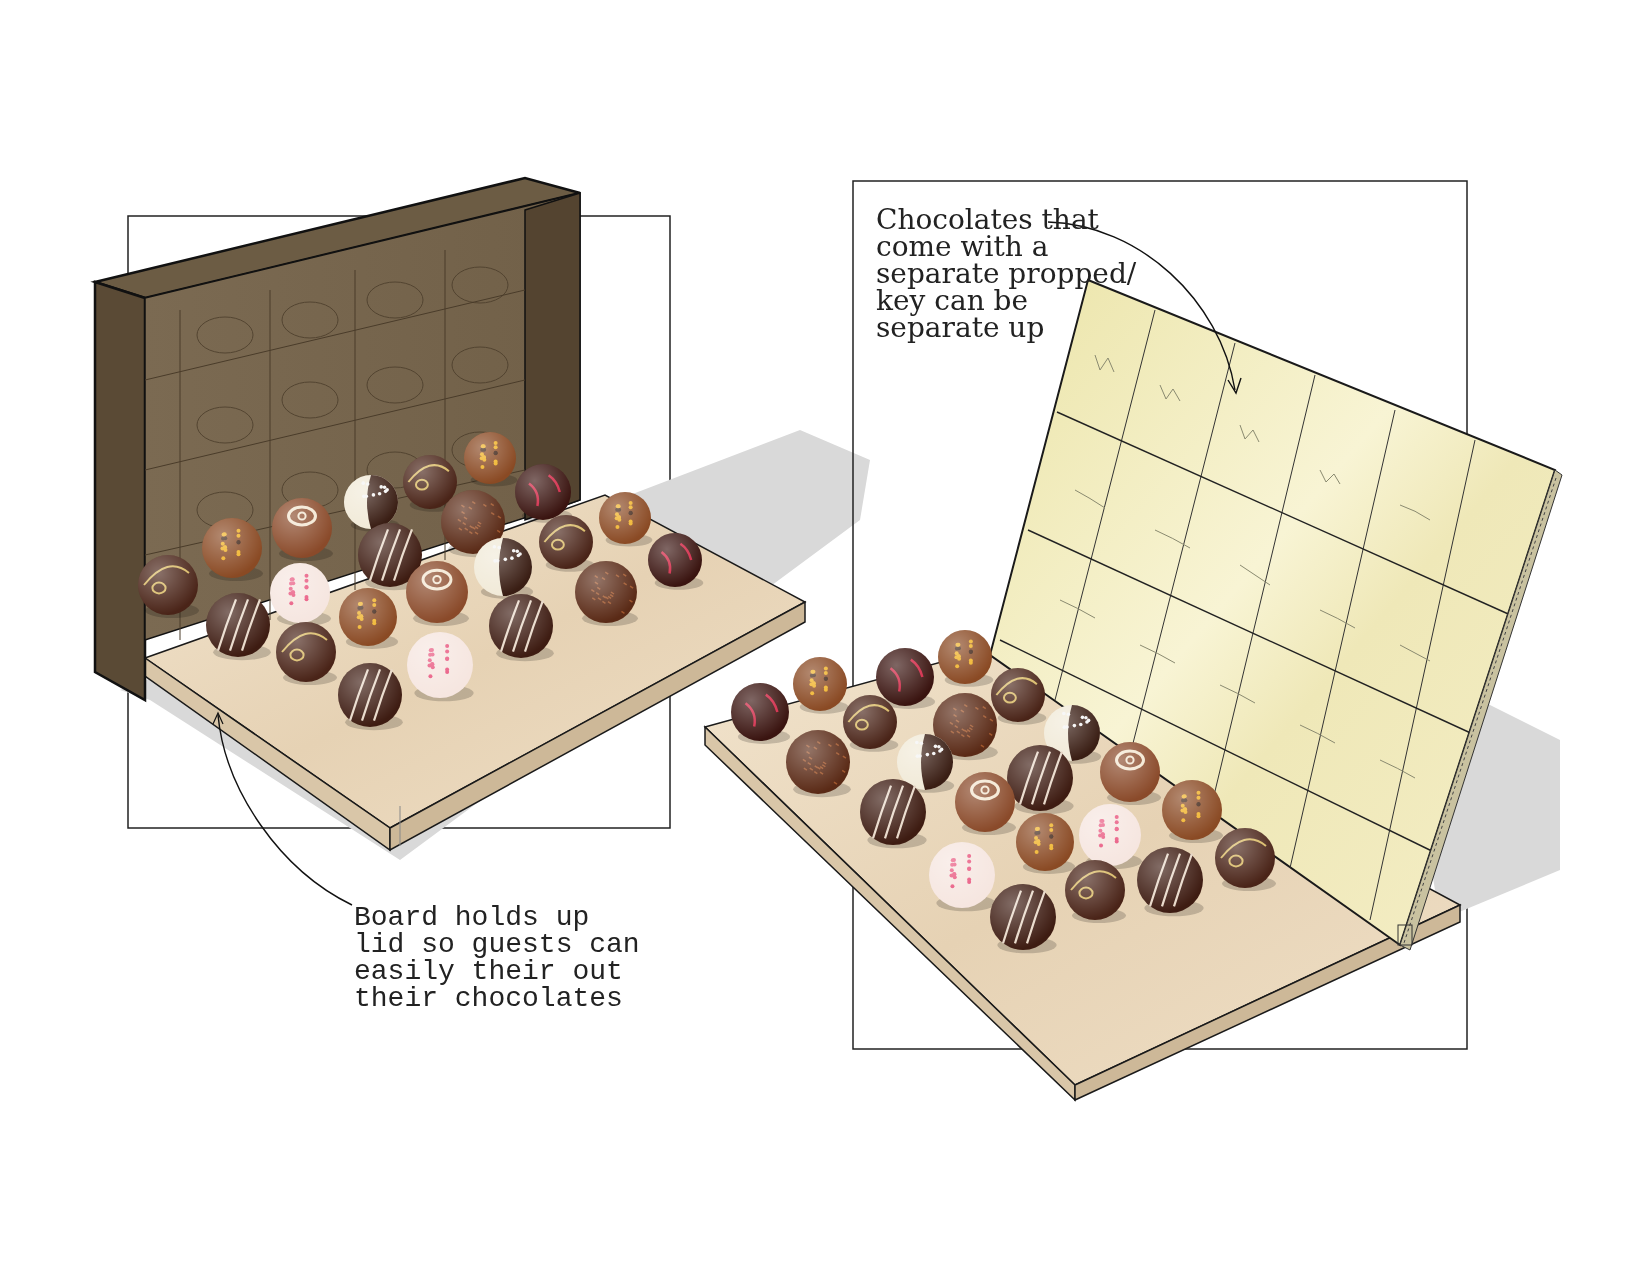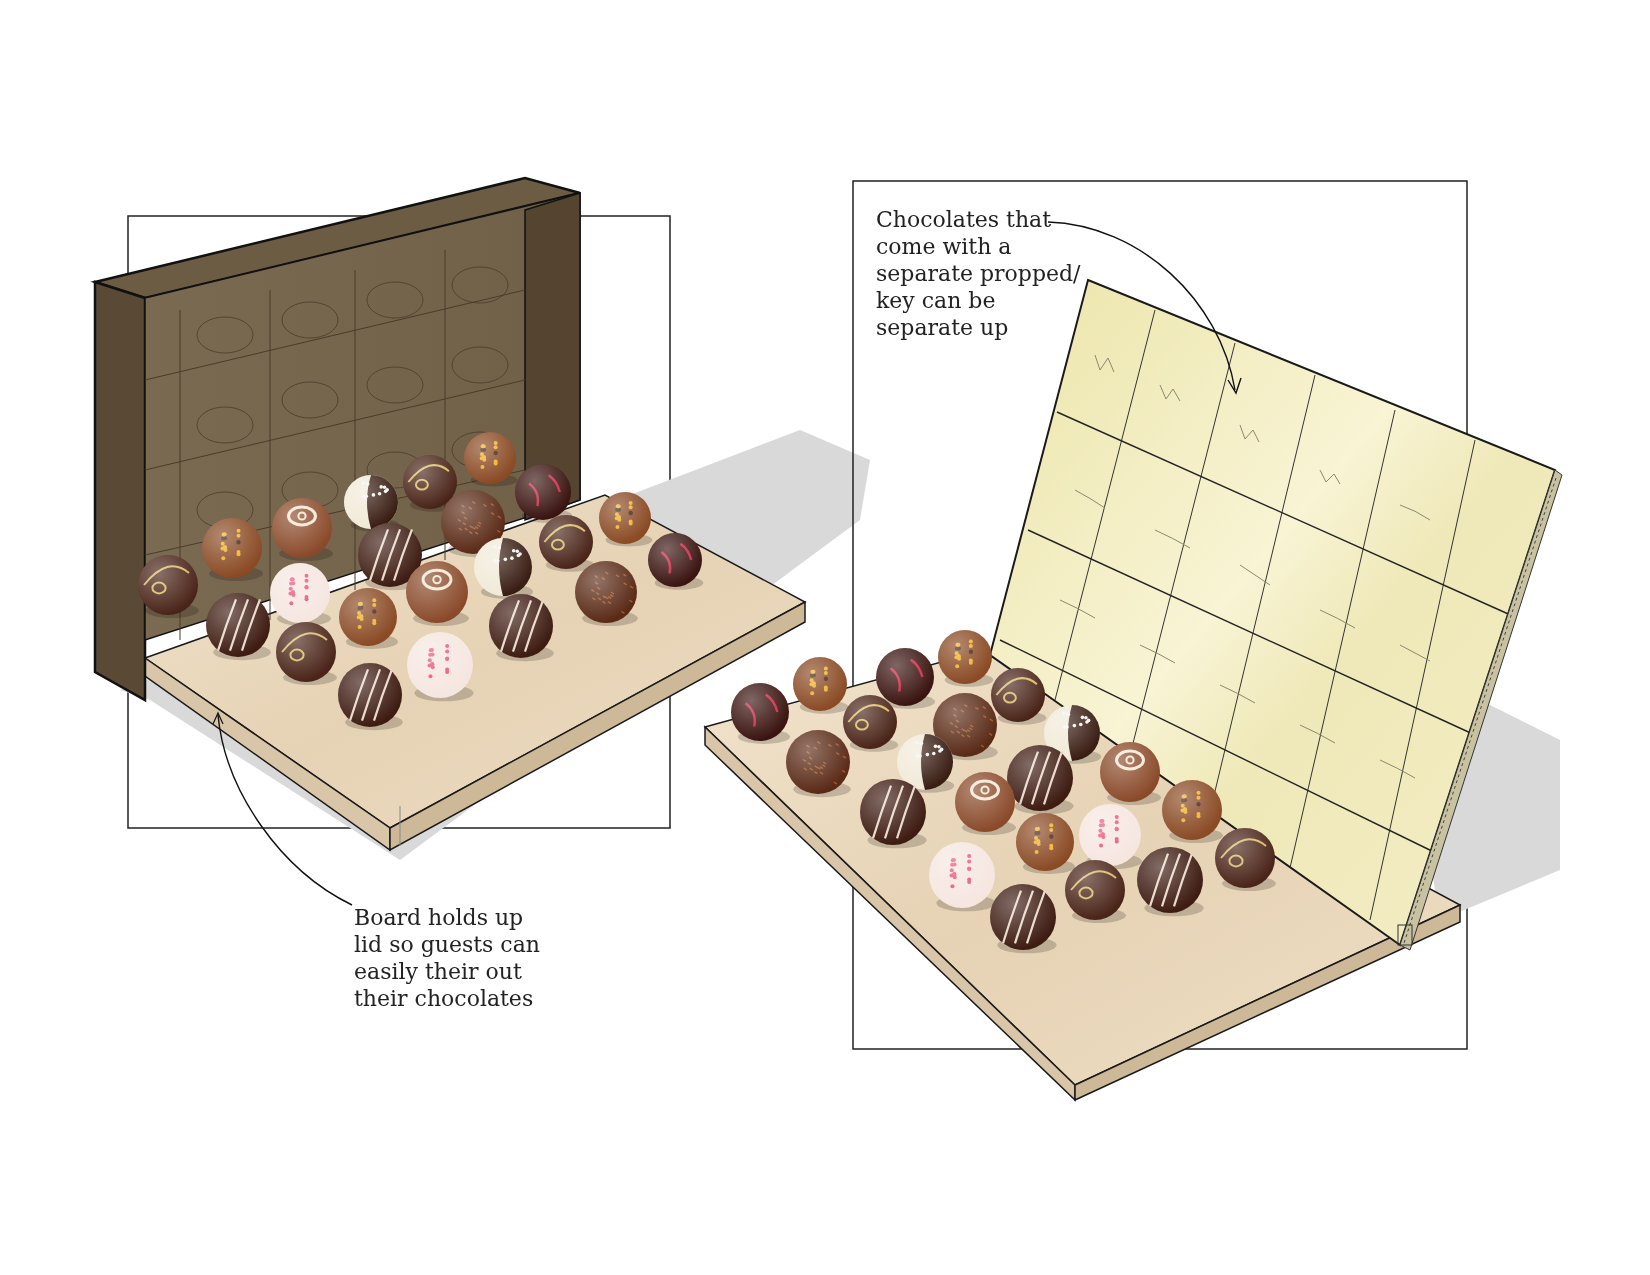--- a/index.html
+++ b/index.html
@@ -1,19 +1,19 @@
 <!DOCTYPE html>
 <html><head>
 <meta charset="utf-8">
 <style>
   html, body { margin:0; padding:0; background:#ffffff; }
   body { width:1650px; height:1275px; position:relative; overflow:hidden;
          font-family: "DejaVu Serif", "Liberation Serif", serif; }
   #stage { position:absolute; left:0; top:0; width:1650px; height:1275px; }
-  .annotation { position:absolute; font-size:22px; line-height:27px; color:#222;
+  .annotation { position:absolute; font-size:28px; line-height:27px; color:#222;
                 font-family: "DejaVu Serif", "Liberation Serif", serif; font-weight:300; }
   .annotation div { white-space:nowrap; }
 </style>
 </head>
 <body>
 
 <div id="stage">
 <svg width="1650" height="1275" viewBox="0 0 1650 1275" xmlns="http://www.w3.org/2000/svg">
   <defs>
     <linearGradient id="woodGrad" x1="0" y1="0" x2="1" y2="1">
@@ -750,18 +750,18 @@
 </div>
 
 <div class="annotation" style="left:876px; top:206px;">
   <div>Chocolates that</div>
   <div>come with a</div>
   <div>separate propped/</div>
   <div>key can be</div>
   <div>separate up</div>
 </div>
 
-<div class="annotation" style="left:354px; top:904px;">
+<div class="annotation" style="left:354px; top:904px;font-family:Liberation Mono, monospace;">
   <div>Board holds up</div>
   <div>lid so guests can</div>
   <div>easily their out</div>
   <div>their chocolates</div>
 </div>
 
 </body></html>

